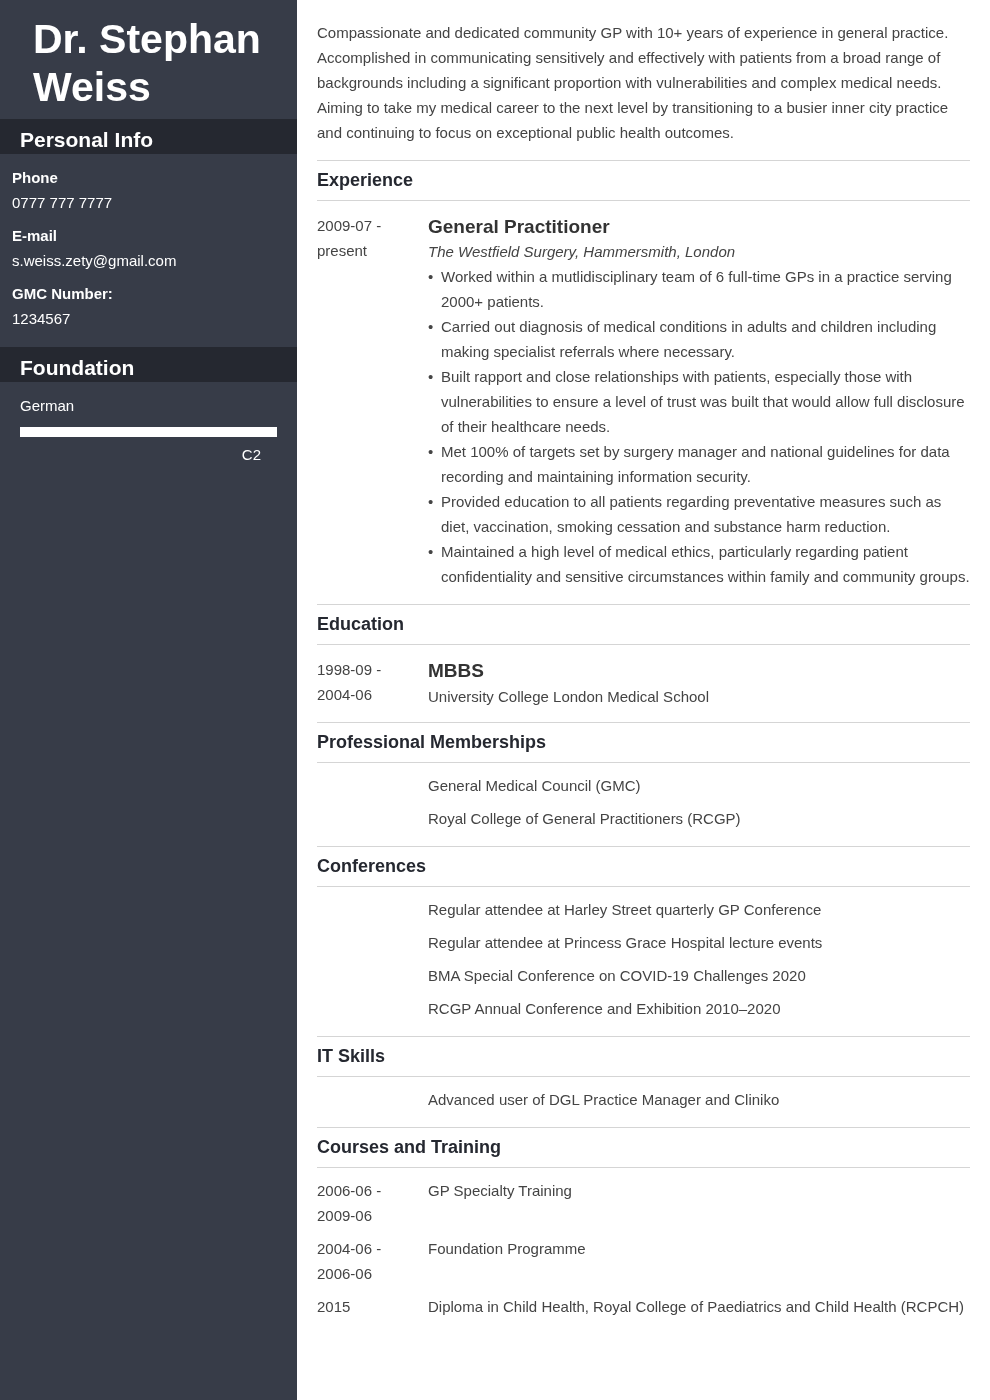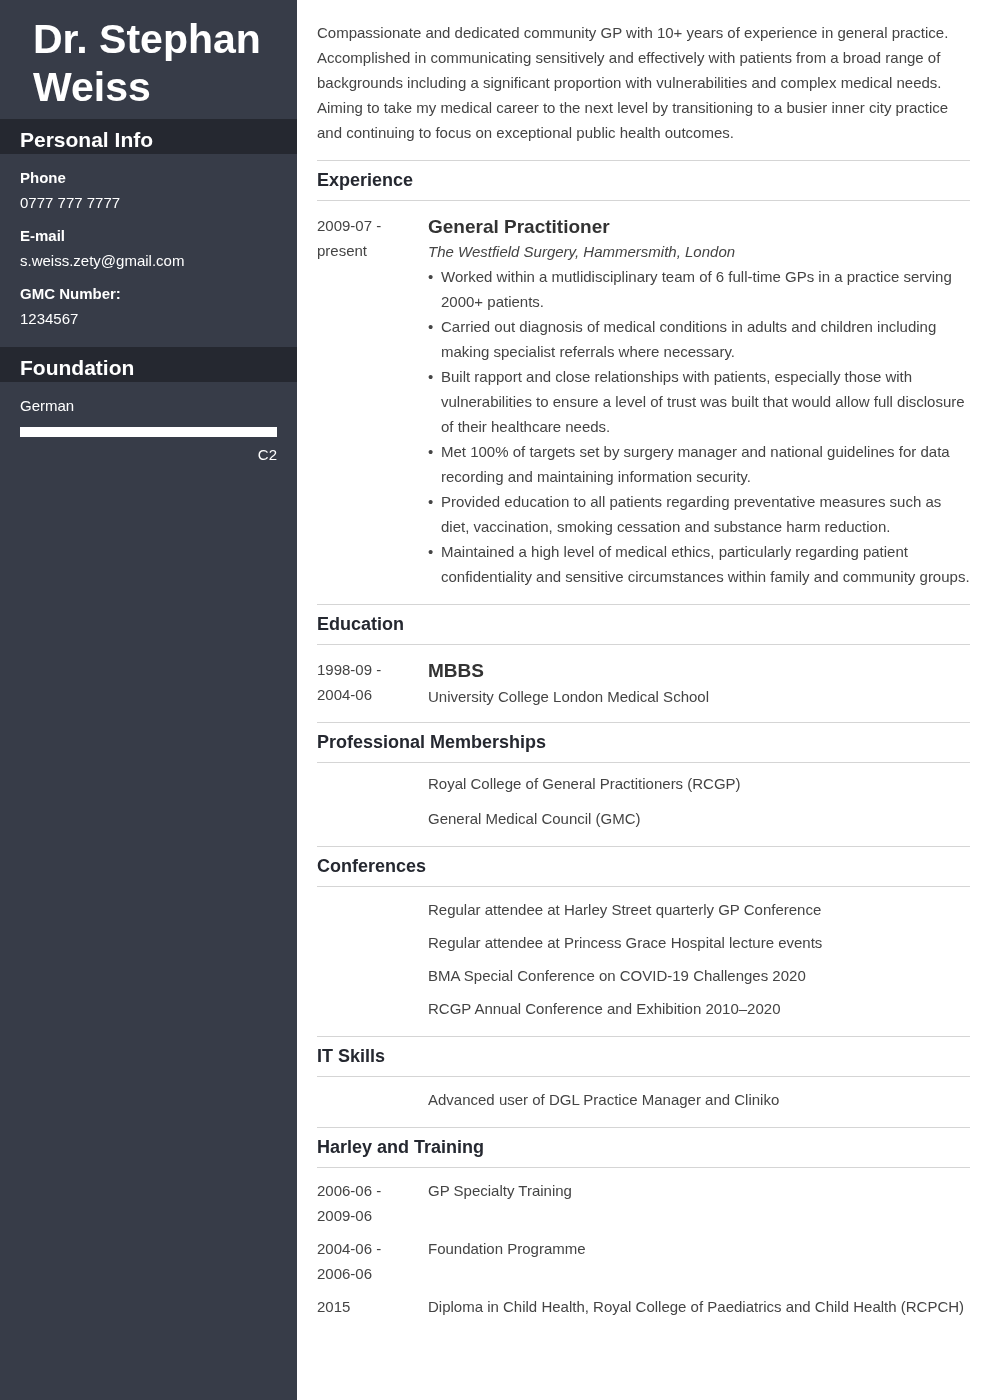--- a/index.html
+++ b/index.html
@@ -14,24 +14,24 @@
   }
   .name {
     margin: 0; padding: 15px 20px 0 33px;
     font-size: 41px; font-weight: bold; line-height: 48px; color: #ffffff;
     height: 119px; box-sizing: border-box;
   }
   .side-head {
     background: #252830; height: 35px; line-height: 41px;
     padding: 0 20px; font-size: 21px; font-weight: bold; color: #ffffff;
   }
-  .pi-block { padding: 11px 20px 8px 20px; }
+  .pi-block { padding: 11px 20px 8px 12px; }
   .pi-label { font-size: 15px; font-weight: bold; line-height: 25px; color: #ffffff; }
   .pi-value { font-size: 15px; line-height: 25px; color: #ffffff; margin-bottom: 8px; }
-  .lang-block { padding: 11px 20px 0 20px; }
+  .lang-block { padding: 11px 36px 0 20px; }
   .lang-name { font-size: 15px; line-height: 25px; color: #ffffff; }
   .lang-bar { margin-top: 9px; height: 10px; background: #ffffff; width: 257px; }
   .lang-level { text-align: right; font-size: 15px; line-height: 25px; margin-top: 5px; color:#ffffff; }
 
   .main {
     position: absolute; left: 317px; top: 0; width: 653px;
     color: #3b3b3b;
   }
   .summary {
     margin: 20px 0 0 0; font-size: 15px; line-height: 25px; color: #444;
@@ -109,27 +109,27 @@
       </div>
       <div class="content">
         <div class="job-title">MBBS</div>
         <div>University College London Medical School</div>
       </div>
     </div>
   </section>
 
   <section class="section simple-list" style="margin-top:13px;">
     <h2 class="section-title">Professional Memberships</h2>
+    <div class="row" style="margin-top:10px;">
+      <div class="date"></div>
+        <div class="content">General Medical Council (GMC)</div>
+    </div>
     <div class="row">
       <div class="date"></div>
         <div class="content">Royal College of General Practitioners (RCGP)</div>
-    </div>
-    <div class="row" style="margin-top:10px;">
-      <div class="date"></div>
-        <div class="content">General Medical Council (GMC)</div>
     </div>
   </section>
 
   <section class="section simple-list">
     <h2 class="section-title">Conferences</h2>
     <div class="row" style="margin-top:10px;">
       <div class="date"></div>
         <div class="content">Regular attendee at Harley Street quarterly GP Conference</div>
     </div>
     <div class="row">
@@ -148,21 +148,21 @@
 
   <section class="section simple-list">
     <h2 class="section-title">IT Skills</h2>
     <div class="row" style="margin-top:10px;">
       <div class="date"></div>
         <div class="content">Advanced user of DGL Practice Manager and Cliniko</div>
     </div>
   </section>
 
   <section class="section simple-list">
-    <h2 class="section-title">Harley and Training</h2>
+    <h2 class="section-title">Courses and Training</h2>
     <div class="row" style="margin-top:10px;">
       <div class="date">
         <div>2006-06 -</div>
         <div>2009-06</div>
       </div>
       <div class="content">GP Specialty Training</div>
     </div>
     <div class="row">
       <div class="date">
         <div>2004-06 -</div>

